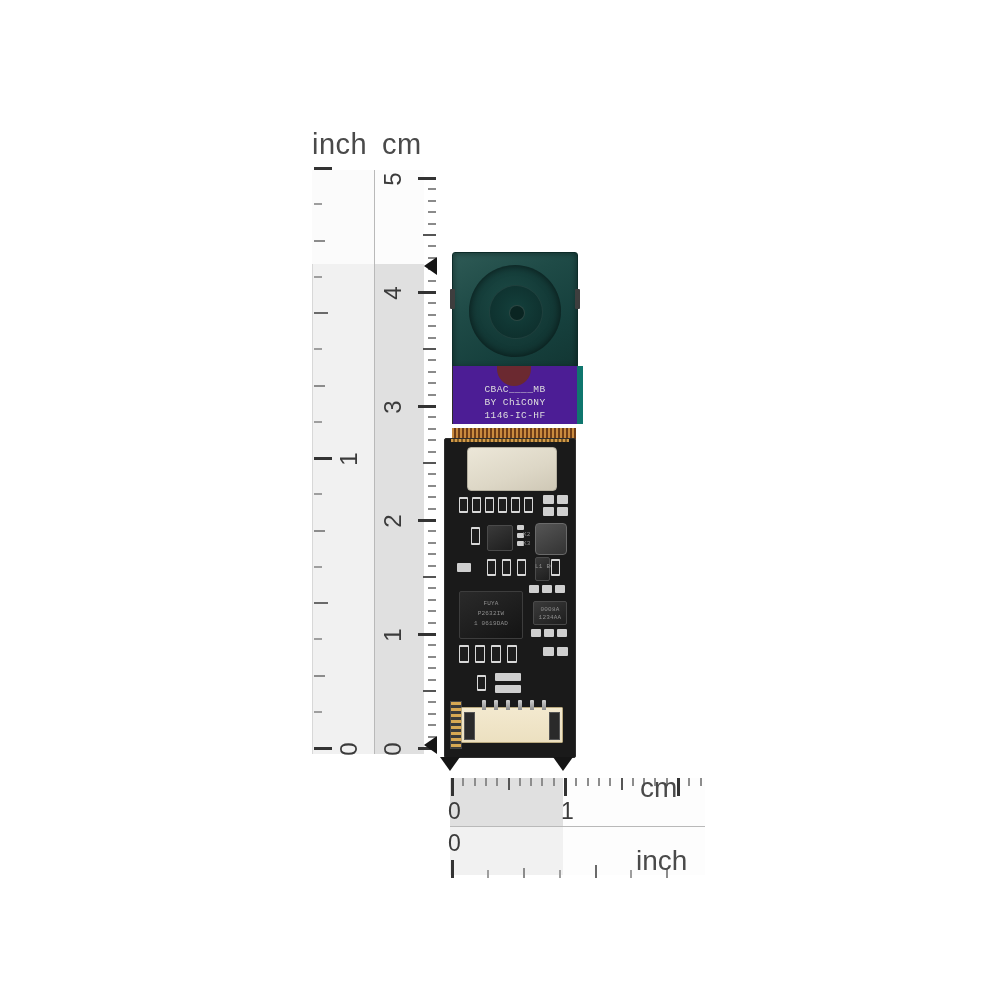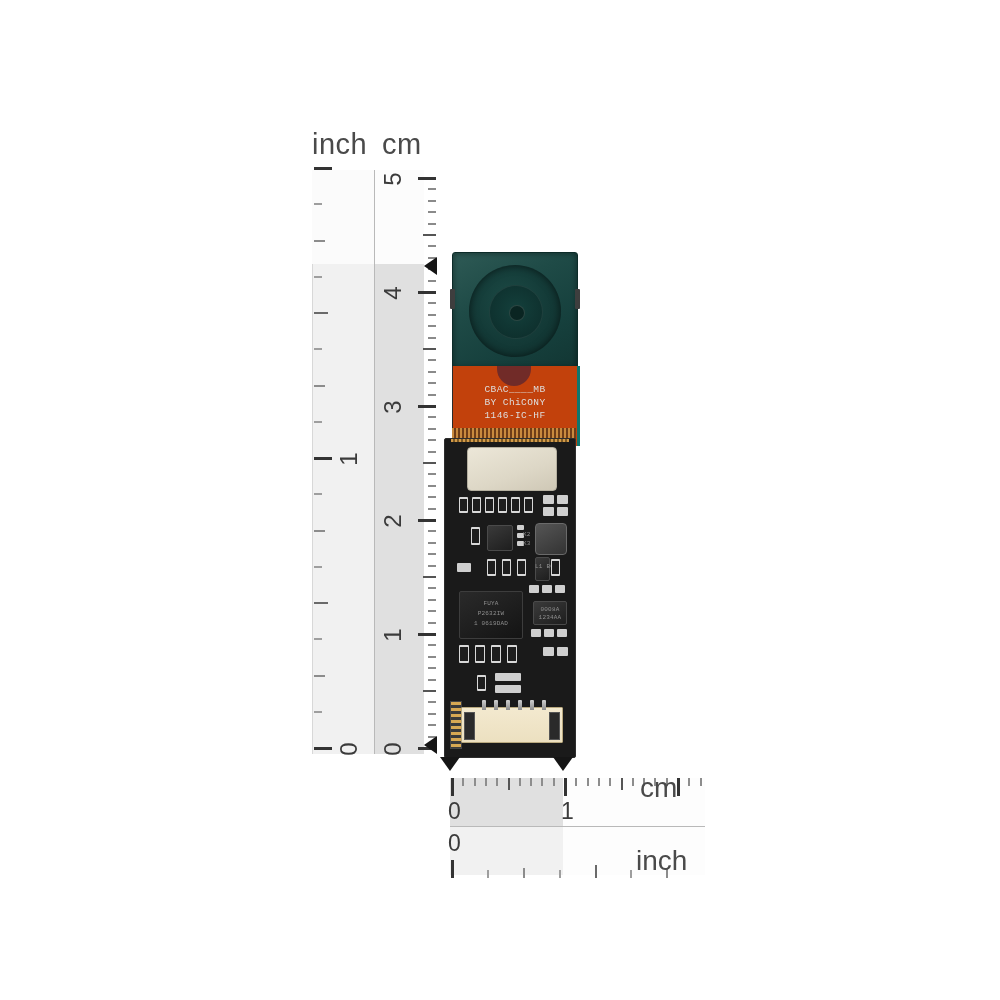--- a/index.html
+++ b/index.html
@@ -232,24 +232,24 @@
   }
   .cam-notch-r {
     position: absolute; right: -3px; top: 36px;
     width: 5px; height: 20px; background: #3e3e3e; border-radius: 1px;
   }
 
   
   .flex-label {
     position: absolute;
     left: 12px; top: 114px;
-    width: 124px; height: 80px;
-    background: #c2410c;
+    width: 124px; height: 58px;
+    background: #4c1d95;
     border-left: 1px solid #2b2b2b;
-    border-right: 3px solid #0f766e;
+    border-right: 6px solid #0f766e;
     overflow: hidden;
   }
   .flex-red-dot {
     position: absolute;
     left: 44px; top: -14px;
     width: 34px; height: 34px;
     border-radius: 0 0 17px 17px;
     background: #6d2a2a;
     opacity: 0.95;
   }

